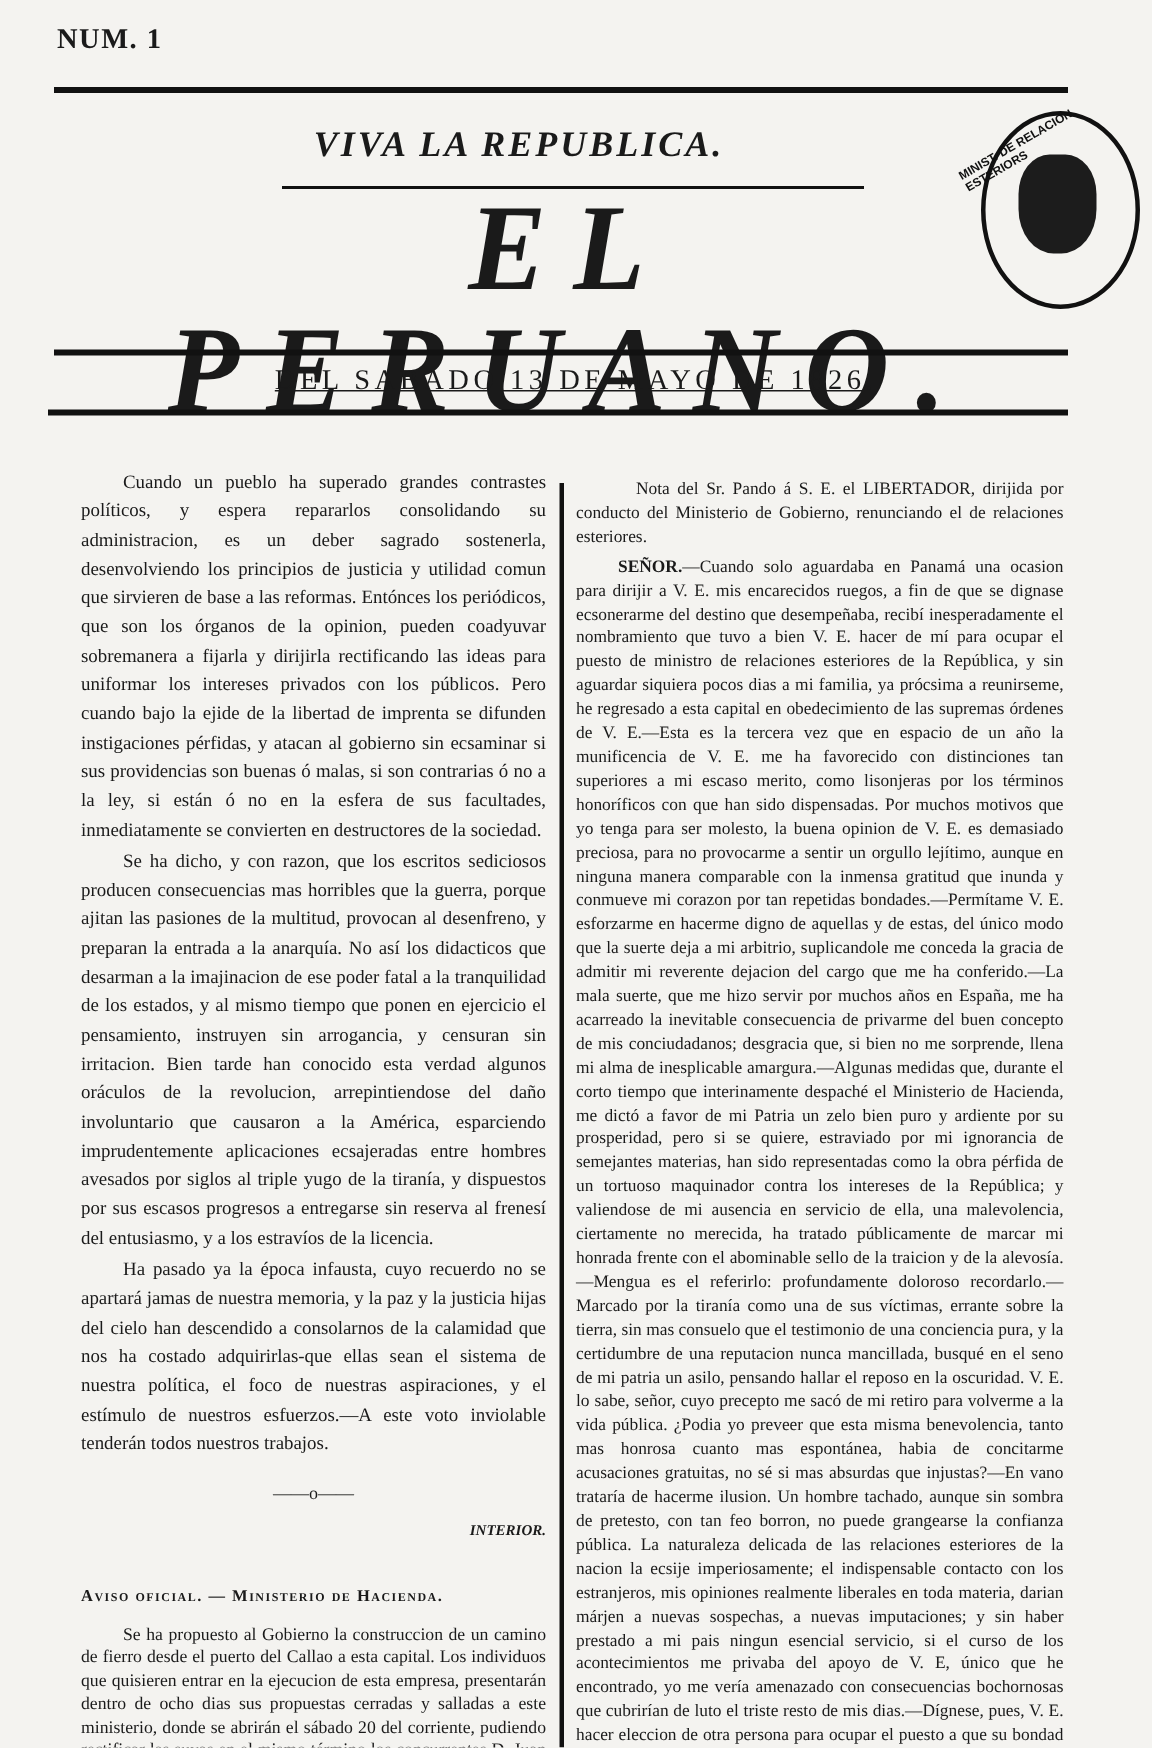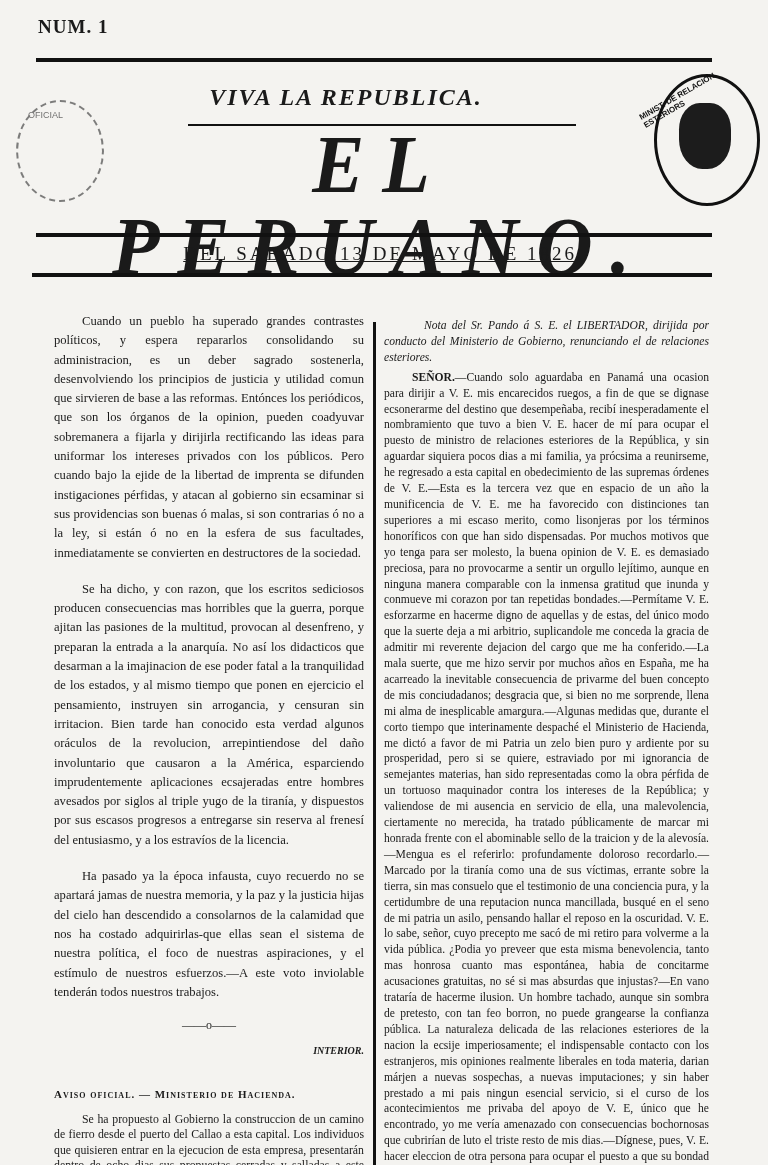--- a/index.html
+++ b/index.html
@@ -31,39 +31,36 @@
   .stamp-right .emblem { position:absolute; left: 22px; top: 26px; width: 52px; height: 66px; background: #1c1c1c; border-radius: 40% 40% 45% 45%; }
   .stamp-right .ring-text { position:absolute; left: 4px; top: 4px; font-size: 8px; font-family: "Liberation Sans", sans-serif; font-weight: bold; color:#111; transform: rotate(-30deg); transform-origin: 50px 60px; }
 
   
   .col { position: absolute; top: 312px; font-size: 12.6px; line-height: 19.3px; text-align: justify; }
   .col-left { left: 54px; width: 310px; }
   .col-right { left: 384px; width: 325px; font-size: 11.6px; line-height: 15.9px; top: 318px; }
   .divider { position: absolute; left: 373px; top: 322px; width: 3px; height: 843px; background: #111; }
   .section-title { font-size: 22px; font-weight: bold; text-align: center; margin: 0 0 10px 0; letter-spacing: 0.5px; padding-right: 20px; }
   .para { margin: 0; text-indent: 28px; }
-  .para + .para { margin-top: 17px; }
+  .para + .para { margin-top: 2px; }
   .sep { text-align: center; margin: 14px 0 4px; font-size: 12px; }
   .sub-title { text-align: right; font-style: italic; font-weight: bold; font-size: 10px; margin: 6px 0 24px; }
   .aviso { text-align: left; font-size: 11px; font-weight: bold; letter-spacing: 1px; margin: 0 0 8px; font-variant: small-caps; }
-  .note-head { font-style: italic; margin: 0 0 4px; text-indent: 40px; }
+  .note-head { margin: 0 0 4px; text-indent: 40px; }
   .salut { font-weight: bold; margin-top: 25px; }
 </style>
 </head>
 <body>
 
 <div class="page">
 
   <div class="num">NUM. 1</div>
 
   <div class="rule rule-thick" style="left:36px; top:58px; width:676px;"></div>
 
-  <div class="stamp stamp-left">
-    <span class="stxt">OFICIAL</span>
-  </div>
   <div class="stamp stamp-right">
     <div class="emblem"></div>
     <span class="ring-text">MINIST. DE RELACION. ESTERIORS</span>
   </div>
 
   <div class="viva"><span>VIVA LA REPUBLICA.</span></div>
   <div class="rule rule-thin" style="left:188px; top:124px; width:388px;"></div>
 
   <div class="title">EL PERUANO.</div>
 

